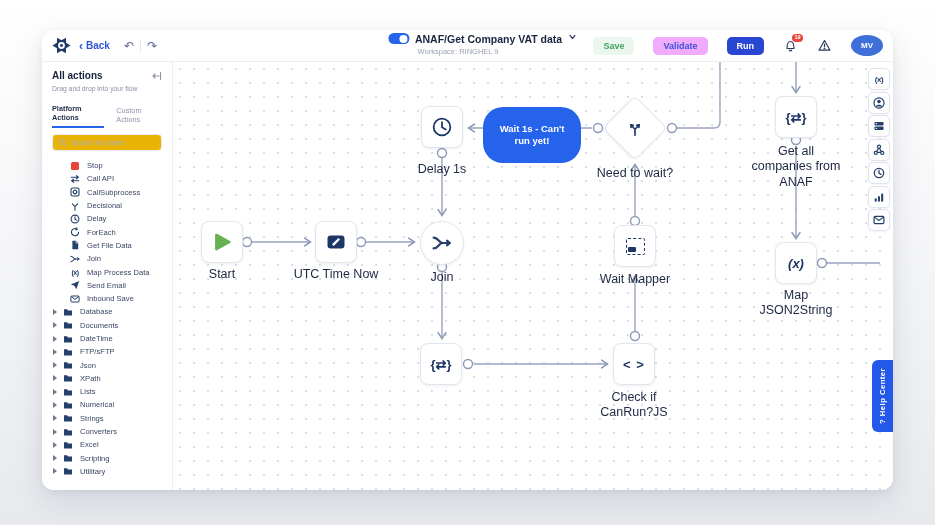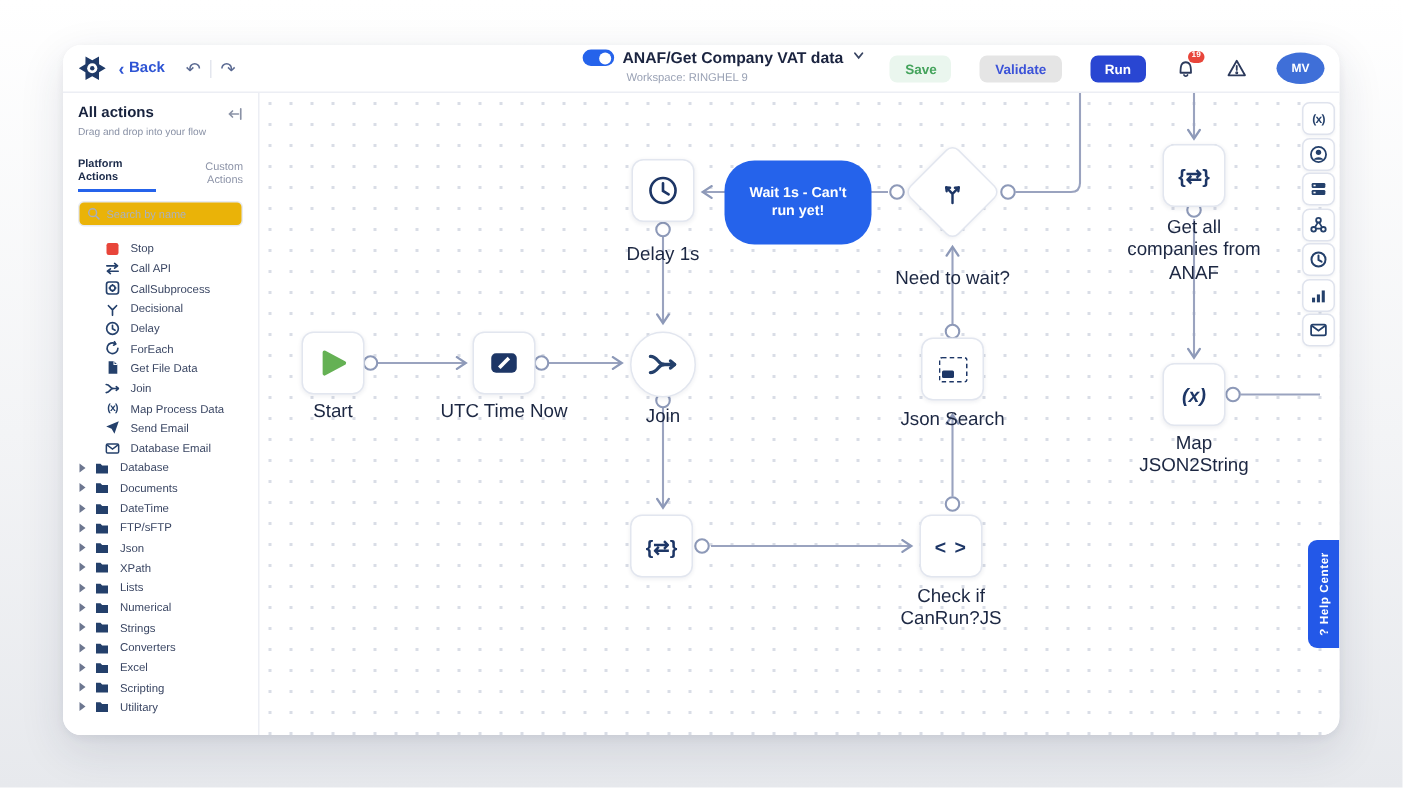--- a/index.html
+++ b/index.html
@@ -27,40 +27,40 @@
   .titlerow { display: flex; align-items: flex-start; gap: 6px; justify-content: center; padding-left: 48px; }
   .toggle { width: 21px; height: 11px; border-radius: 6px; background: #2563eb; position: relative; cursor: pointer; }
   .toggle .knob { position: absolute; right: 1.5px; top: 1.5px; width: 8px; height: 8px; border-radius: 50%; background: #fff; }
   .ftitle { font-size: 10.5px; font-weight: bold; color: #1b2440; }
   .tchv { width: 8px; height: 8px; }
   .workspace { font-size: 7.5px; color: #9aa2b5; margin-top: 2px; }
   .hdr-right { margin-left: auto; display: flex; align-items: center; gap: 19px; }
   .btn { border: none; border-radius: 5px; font-family: inherit; font-size: 9px; font-weight: bold;
          padding: 4px 10px; cursor: pointer; }
   .btn-save { background: #eaf6ee; color: #44a35c; }
-  .btn-validate { background: #e5e5e5; color: #3c53d8; }
+  .btn-validate { background: #f0abfc; color: #3c53d8; }
   .btn-run { background: #2946d2; color: #fff; }
   .bellwrap { position: relative; width: 15px; height: 15px; cursor: pointer;}
   .badge { position: absolute; top: -4px; right: -5px; background: #e8453a; color: #fff;
            font-size: 5.5px; font-weight: bold; border-radius: 5px; padding: 1px 2.5px; line-height: 1; }
   .warn { width: 15px; height: 15px; cursor: pointer; }
   .avatar { width: 32px; height: 21px; border-radius: 50%; background: #3f6fd8; color: #fff;
             font-size: 8px; font-weight: bold; display: flex; align-items: center; justify-content: center; cursor: pointer;}
   
   .appbody { display: flex; height: 428px; }
   
   .sidebar { width: 131px; border-right: 1px solid #eceef4; background: #fff; padding-top: 8px; position: relative; z-index: 4;}
   .sb-head { padding: 0 10px; display: flex; align-items: center; justify-content: space-between; }
   .sb-title { font-size: 10px; font-weight: bold; color: #17223d; }
   .collapse { width: 10px; height: 10px; cursor: pointer; }
   .sb-sub { padding: 0 10px; font-size: 6.8px; color: #8a92a6; margin-top: 4px; }
   .tabs { display: flex; gap: 12px; padding: 0 10px; margin-top: 12px; align-items: flex-end; }
   .tab { font-size: 7.3px; padding-bottom: 4px; cursor: pointer; }
   .tab.active { color: #1c2b4a; font-weight: bold; border-bottom: 2px solid #2563eb; }
-  .tab.inactive { color: #8d94a8; text-align: right; }
+  .tab.inactive { color: #8d94a8; }
   .searchbox { margin: 6px 10px 0 10px; height: 17px; background: #eab308; border: 1px solid #e8ebf1;
                border-radius: 4px; display: flex; align-items: center; padding: 0 5px; gap: 4px; }
   .searchbox svg { flex: 0 0 auto; }
   .searchbox input { border: none; outline: none; background: transparent; font-family: inherit;
                      font-size: 7.3px; color: #42506b; width: 100%; }
   .searchbox input::placeholder { color: #aab1c0; }
   .slist { margin-top: 8px; }
   .srow { display: flex; align-items: center; height: 13.3px; padding-left: 28px; gap: 7px; cursor: pointer; }
   .srow.folder { padding-left: 11px; gap: 4px; }
   .srow .sic { width: 10px; height: 10px; display: flex; align-items: center; justify-content: center; }
@@ -362,21 +362,21 @@
               </svg>
             </span>
           <span class="slbl">Send Email</span>
         </div>
         <div class="srow">
           <span class="sic">
               <svg width="10" height="10">
                 <use href="#sym-envelope"></use>
               </svg>
             </span>
-          <span class="slbl">Database Email</span>
+          <span class="slbl">Inbound Save</span>
         </div>
 
         <div class="srow folder">
           <span class="caret"></span>
           <span class="sic">
               <svg width="10" height="10">
                 <use href="#sym-folder"></use>
               </svg>
             </span>
           <span class="slbl">Database</span>
@@ -565,28 +565,28 @@
         <span class="inner">
           <svg width="19" height="19" viewBox="0 0 20 20">
             <g fill="none" stroke="#1d3666" stroke-width="1.7" stroke-linecap="round" stroke-linejoin="round">
               <path d="M10,17 V10.6 M10,10.6 L5.6,6 M10,10.6 L14.4,6"></path>
               <path d="M5.6,6 l2.7,0.3 M5.6,6 l0.3,2.7"></path>
               <path d="M14.4,6 l-2.7,0.3 M14.4,6 l-0.3,2.7"></path>
             </g>
           </svg>
         </span>
       </div>
-      <div class="nlabel" style="left:412px;top:116px;width:100px">Need to wait?</div>
+      <div class="nlabel" style="left:412px;top:104px;width:100px">Need to wait?</div>
 
       <div class="node" style="left:441px;top:163px">
         <span class="dashedbox">
             <span class="chip"></span>
           </span>
       </div>
-      <div class="nlabel" style="left:402px;top:210px;width:120px">Json Search</div>
+      <div class="nlabel" style="left:402px;top:210px;width:120px">Wait Mapper</div>
 
       <div class="node" style="left:247px;top:281px">
         <span class="glyph-ico">{⇄}</span>
       </div>
 
       <div class="node" style="left:440px;top:281px">
         <span class="glyph-ico code">&lt; &gt;</span>
       </div>
       <div class="nlabel" style="left:422px;top:328px;width:78px">Check if CanRun?JS</div>
 

